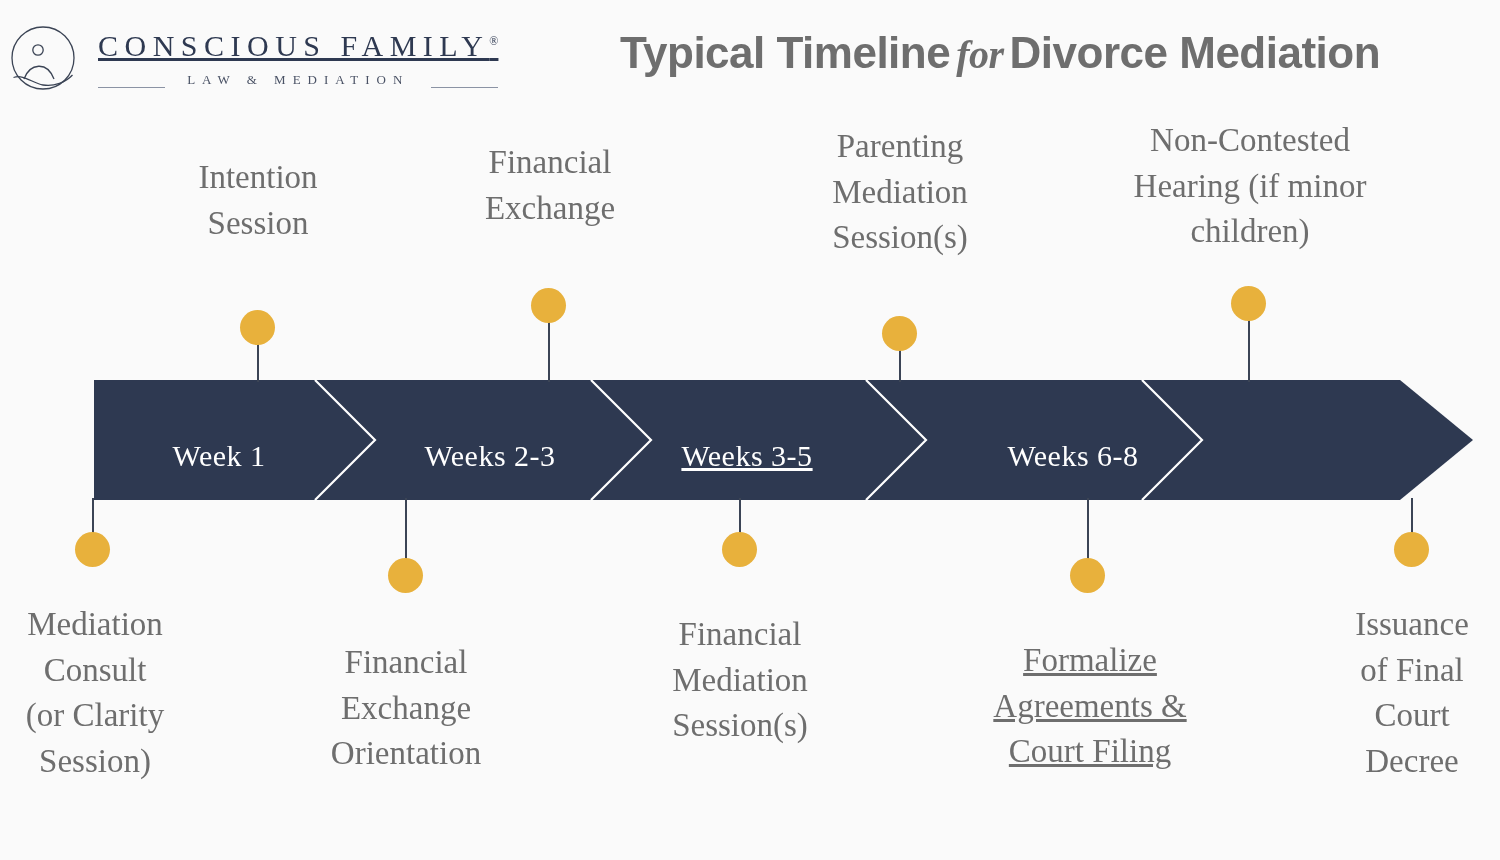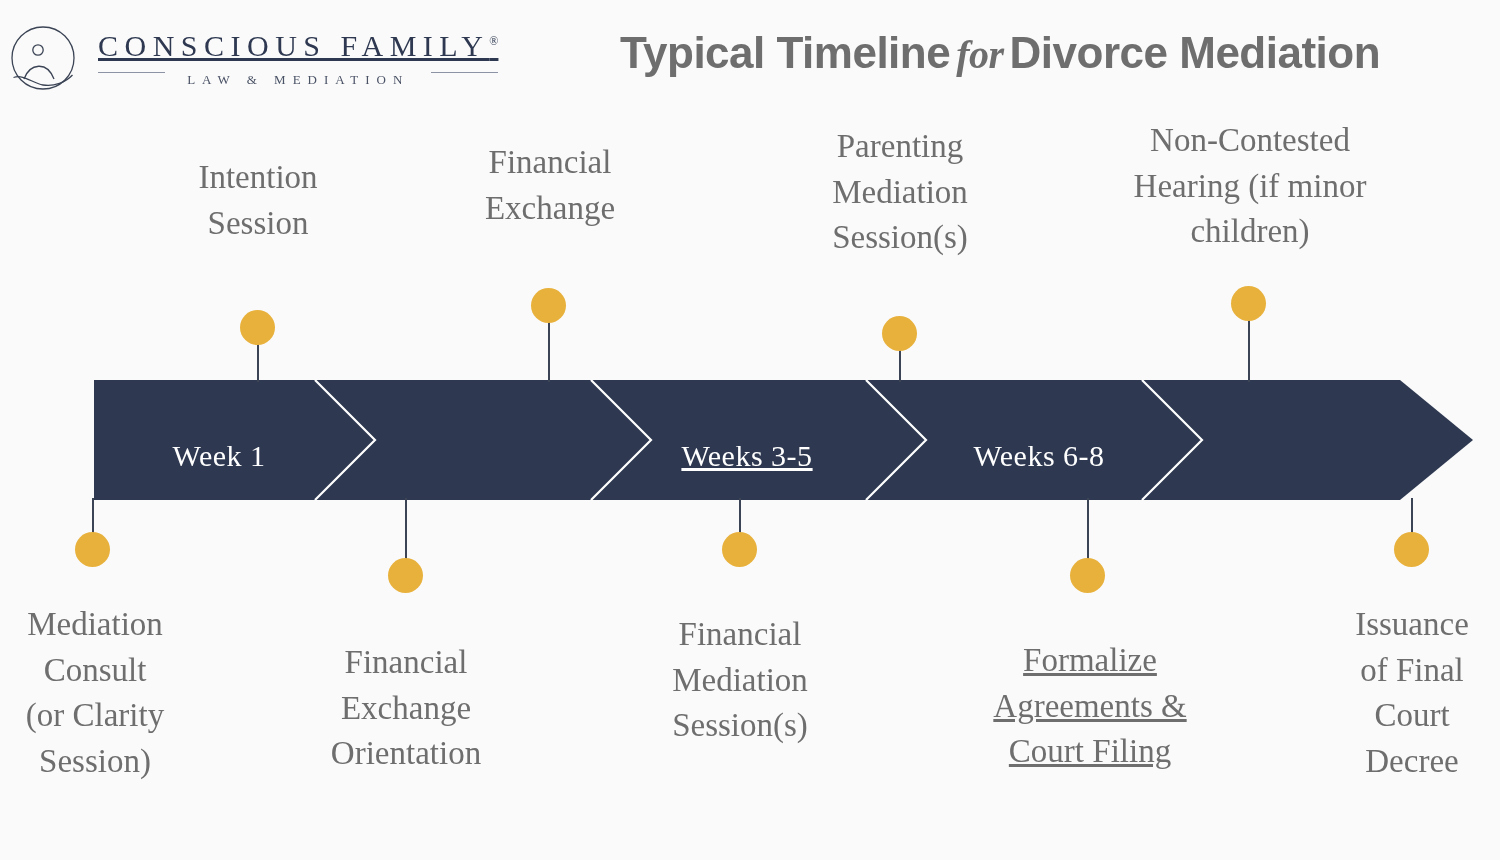--- a/index.html
+++ b/index.html
@@ -22,21 +22,21 @@
     display:flex; align-items:center; gap:22px;
   }
   #logo-mark{ width:66px; height:66px; flex:0 0 66px; }
   #logo-words{ display:flex; flex-direction:column; align-items:center; gap:9px; }
   #logo-name{
     font-family:"Liberation Serif", serif;
     font-size:30px; letter-spacing:6.5px; color:#2e3951;
     white-space:nowrap; font-weight:400; position:relative;text-decoration:underline;
   }
   #logo-reg{ font-size:12px; vertical-align:super; letter-spacing:0; }
-  #logo-sub-row{ display:flex; align-items:flex-start; gap:22px; width:100%; }
+  #logo-sub-row{ display:flex; align-items:flex-end; gap:22px; width:100%; }
   .logo-rule{ height:1px; background:#8b93a4; flex:1 1 auto; }
   #logo-tagline{
     font-size:13px; letter-spacing:7px; color:#4a5265; white-space:nowrap;
   }
 
   #page-title{
     position:absolute; left:520px; top:28px; width:960px; height:62px;
     text-align:center; white-space:nowrap;
     font-family:"Liberation Sans", sans-serif;
     font-weight:bold; font-size:44px; color:#6e6e6e;
@@ -111,22 +111,23 @@
 
     <g stroke="#ffffff" stroke-width="2.2" fill="none">
       <path d="M315 380 L375 440 L315 500"></path>
       <path d="M591 380 L651 440 L591 500"></path>
       <path d="M866 380 L926 440 L866 500"></path>
       <path d="M1142 380 L1202 440 L1142 500"></path>
     </g>
   </svg>
 
   <div class="seg-label" style="left:94px;  width:250px;">Week 1</div>
+  <div class="seg-label" style="left:375px; width:230px;">Weeks 2-3</div>
   <div class="seg-label" style="left:632px; width:230px;text-decoration:underline;">Weeks 3-5</div>
-  <div class="seg-label" style="left:924px; width:230px;">Weeks 6-8</div>
+  <div class="seg-label" style="left:958px; width:230px;">Weeks 6-8</div>
 
   <div class="milestone">
     <div class="ms-label" style="left:108px; top:155px; width:300px;">Intention
 Session</div>
     <div class="stem" style="left:257px; top:344px; height:38px;"></div>
     <div class="dot" style="left:240px; top:310px; width:35px; height:35px;"></div>
   </div>
 
   <div class="milestone">
     <div class="ms-label" style="left:400px; top:140px; width:300px;">Financial

